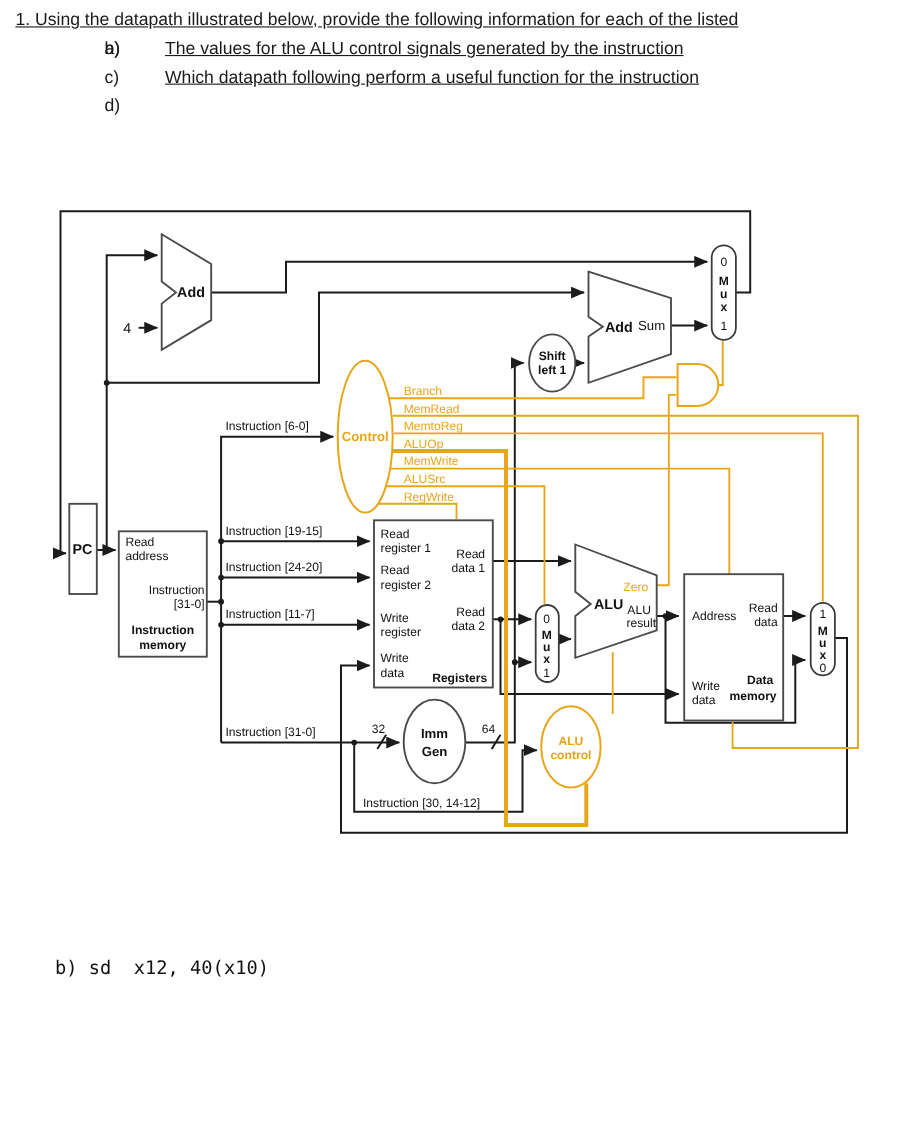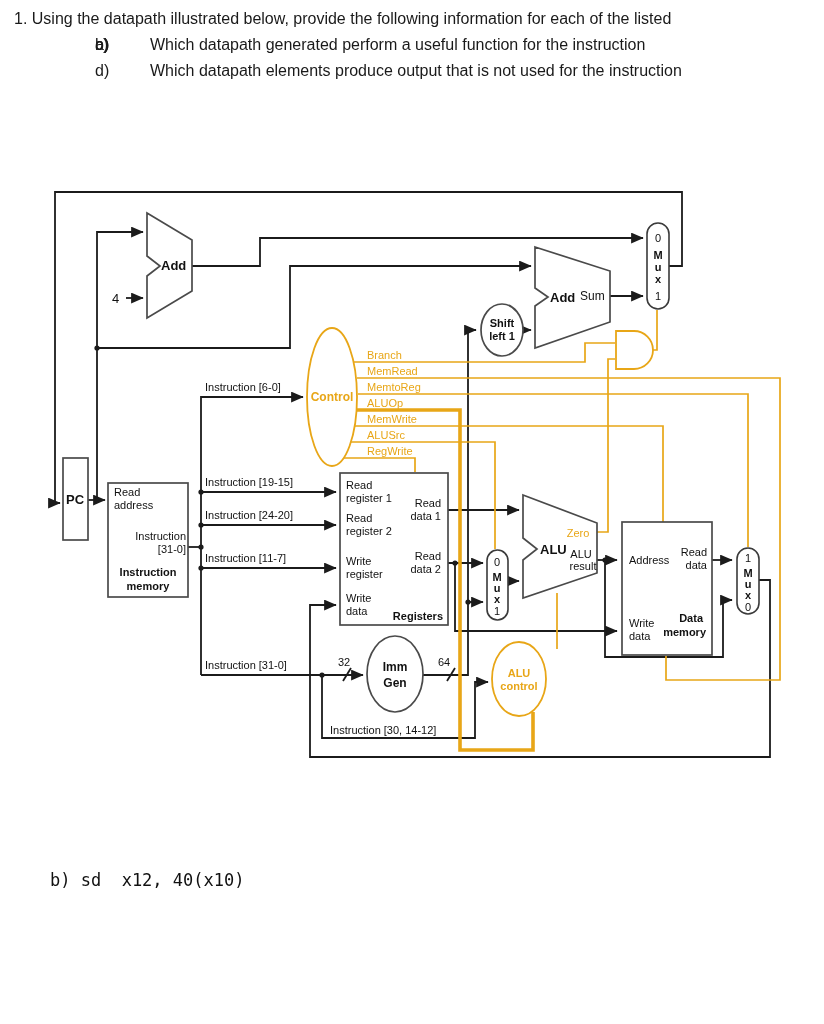--- a/index.html
+++ b/index.html
@@ -1,17 +1,17 @@
 <!DOCTYPE html>
 <html><head>
 <meta charset="utf-8">
 <style>
   html,body{margin:0;padding:0;background:#fff;}
   body{width:824px;height:1024px;position:relative;font-family:"Liberation Sans",sans-serif;color:#1a1a1a;overflow:hidden;}
-  .qtext{position:absolute;left:14px;top:6px;width:800px;font-size:16px;line-height:26px;}
+  .qtext{position:absolute;left:14px;top:6px;width:800px;font-size:16px;line-height:26px;text-decoration:underline;}
   .qitem{position:relative;padding-left:136px;}
   .qmark{position:absolute;left:81px;top:0;}
   .code{position:absolute;left:50px;top:772px;font-family:"DejaVu Sans Mono",monospace;font-size:17px;line-height:43.5px;white-space:pre;color:#111;}
   svg{position:absolute;left:0;top:0;}
   .wire{fill:none;stroke:#1b1b1b;stroke-width:1.8;}
   .box{fill:#fff;stroke:#4a4a4a;stroke-width:1.7;}
   .mux{fill:#fff;stroke:#3a3a3a;stroke-width:1.6;}
   .oshape{fill:#fff;stroke:#E8A617;stroke-width:1.8;}
   .owire{fill:none;stroke:#E8A617;stroke-width:1.7;}
   .othick{stroke-width:3.6;}
@@ -23,23 +23,23 @@
   .o{fill:#E8A617;}
   .mid{text-anchor:middle;}
   .end{text-anchor:end;}
 </style>
 </head>
 <body>
 
 <div class="qtext">
   <div>1. Using the datapath illustrated below, provide the following information for each of the listed</div>
   <div class="qitem"><span class="qmark">a)</span></div>
-  <div class="qitem"><span class="qmark">b)</span></div>
-  <div class="qitem"><span class="qmark">c)</span><span>Which datapath generated perform a useful function for the instruction</span></div>
-  <div class="qitem"><span class="qmark">d)</span><span>Which datapath elements produce output that is not used for the instruction</span></div>
+  <div class="qitem"><span class="qmark">b)</span><span>The values for the ALU control signals generated by the instruction</span></div>
+  <div class="qitem"><span class="qmark">c)</span><span>Which datapath following perform a useful function for the instruction</span></div>
+  <div class="qitem"><span class="qmark">d)</span></div>
 </div>
 
 <svg width="824" height="1024" viewBox="0 0 824 1024">
   <defs>
     <marker id="arr" markerWidth="9" markerHeight="8" refX="6.6" refY="3" orient="auto">
       <path d="M0,0 L7,3 L0,6 Z" fill="#1b1b1b"></path>
     </marker>
   </defs>
 
   <g>

